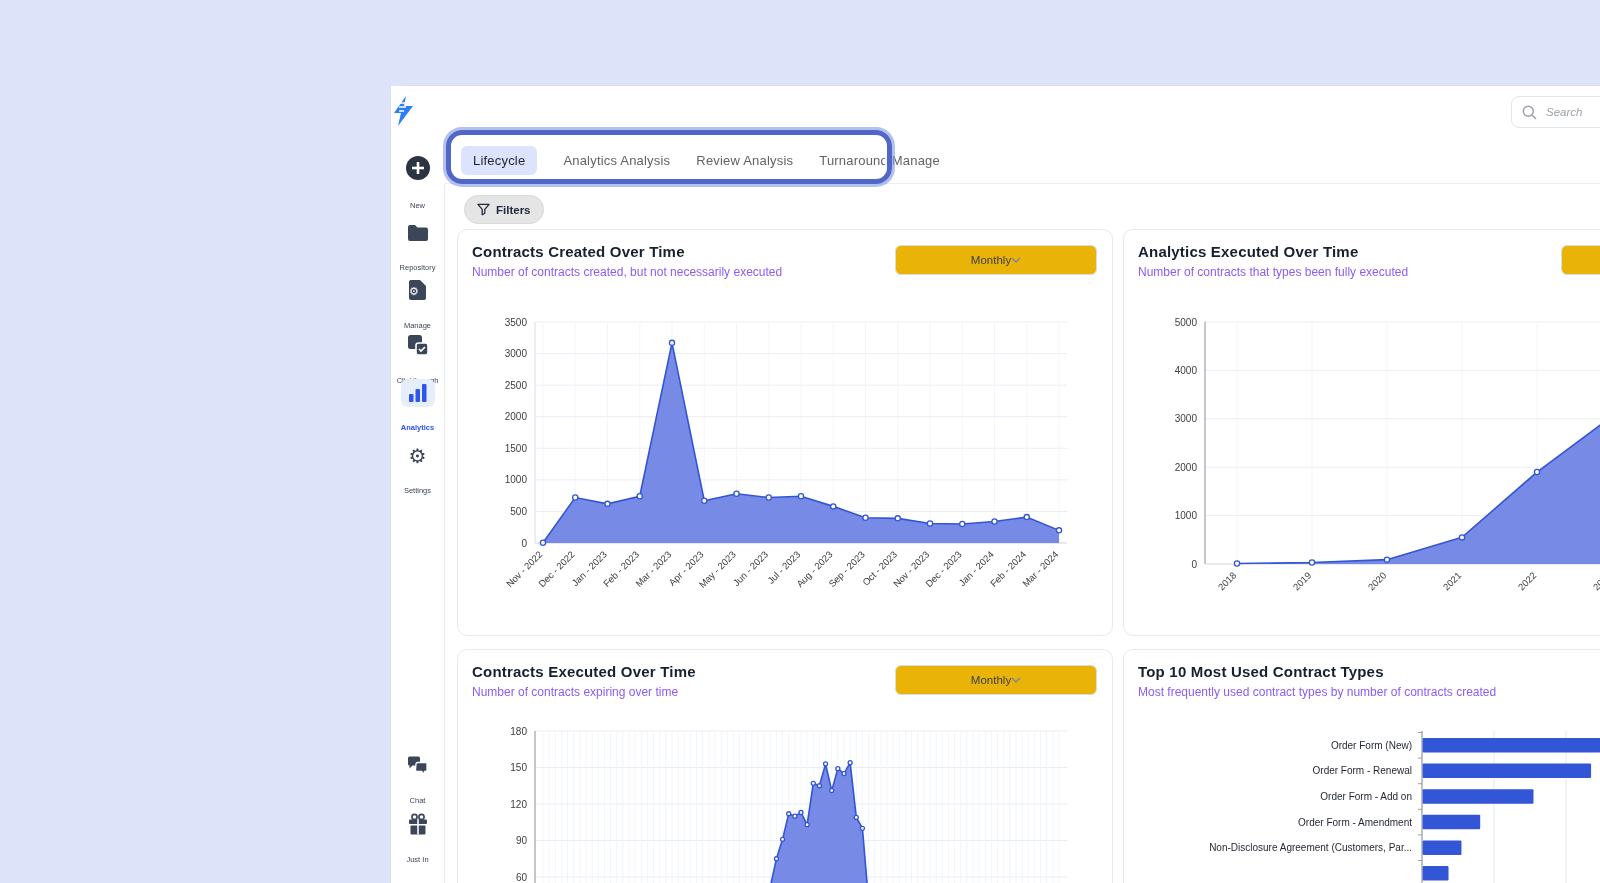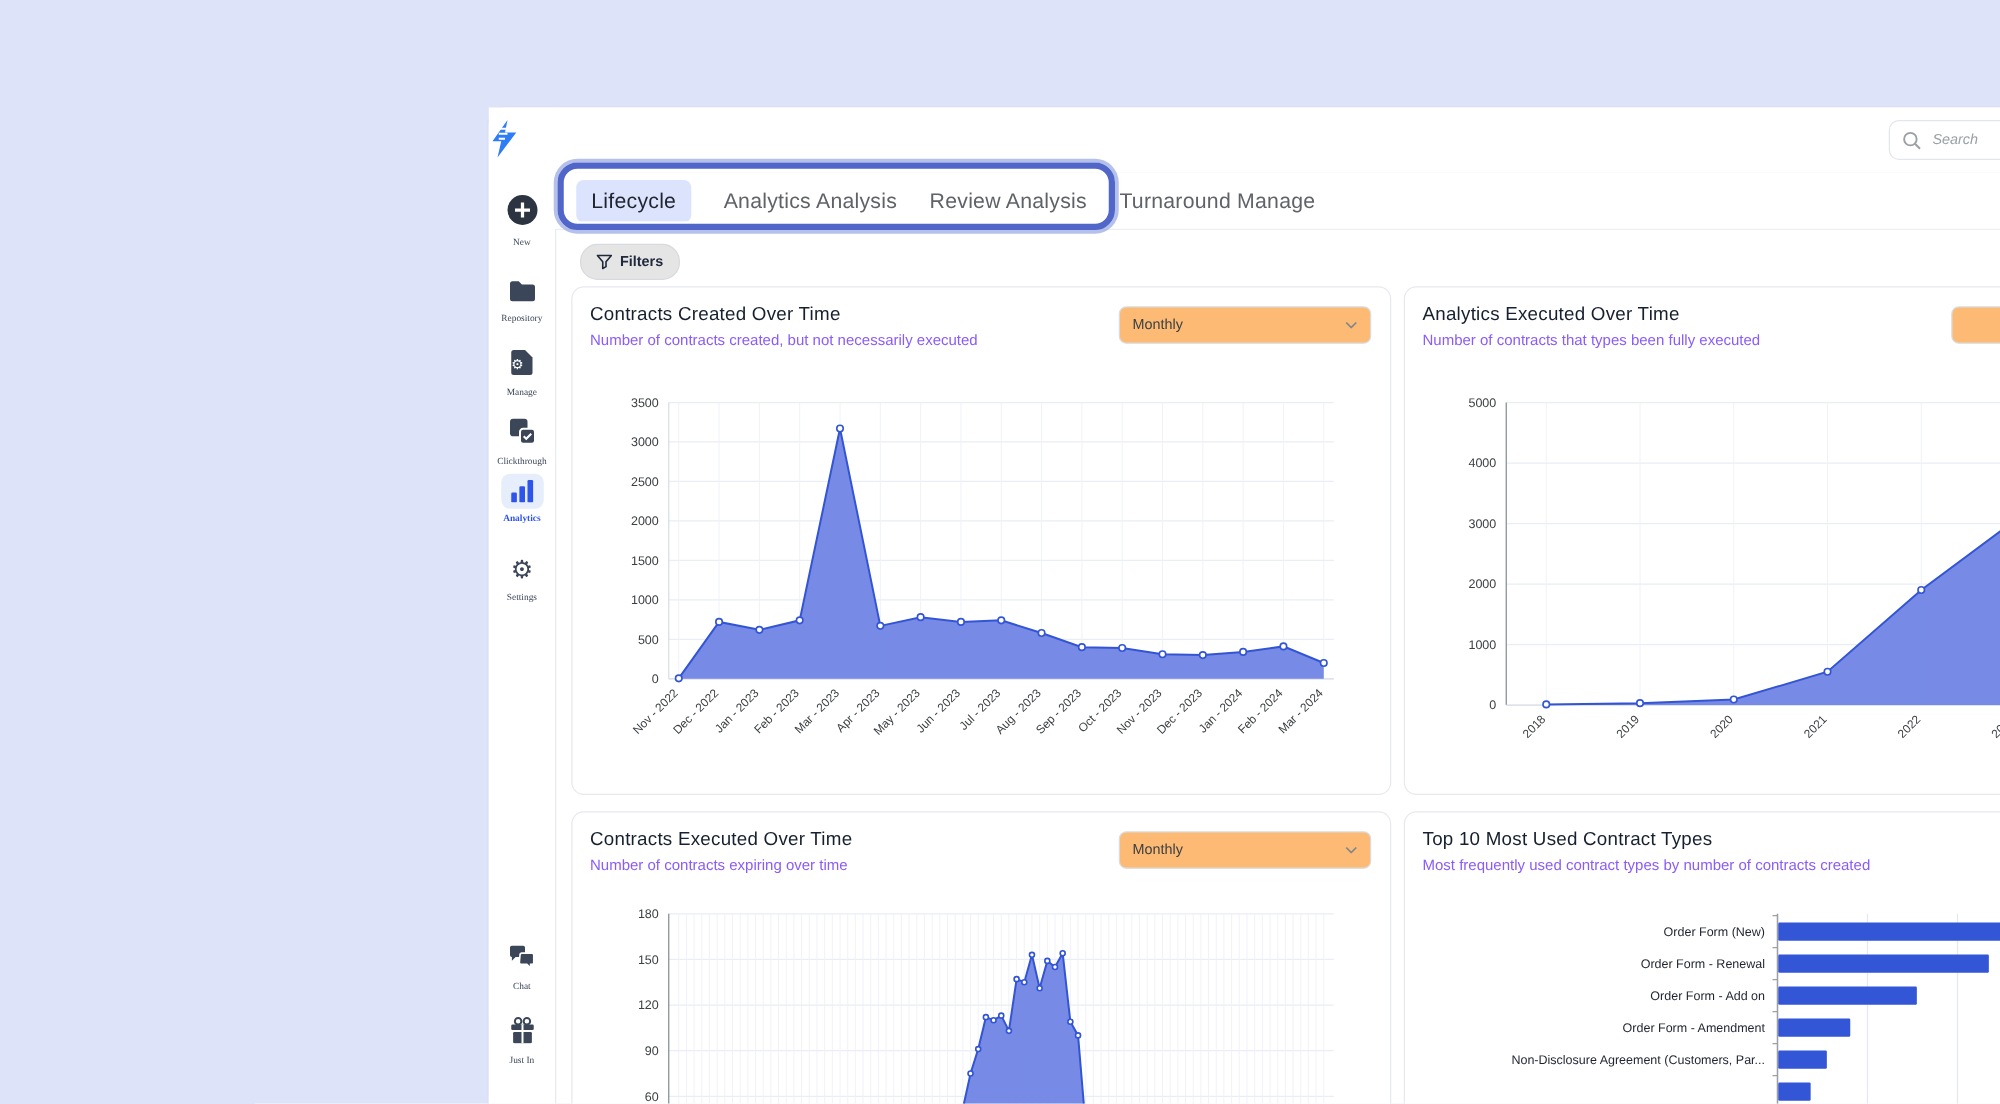--- a/index.html
+++ b/index.html
@@ -3,51 +3,51 @@
 <meta charset="utf-8">
 <style>
   html,body{margin:0;padding:0;}
   body{font-family:"Liberation Sans",sans-serif;}
   .stage{position:relative;width:1600px;height:883px;overflow:hidden;background:#dde3f8;}
   #window{position:absolute;left:390px;top:85px;width:1330px;height:1000px;background:#fff;
           border:1px solid #d7def2;border-top-left-radius:14px;}
   
   .sidebar{position:absolute;left:0;top:0;width:53px;height:100%;border-right:1px solid #e8eaf0;background:#fff;}
   .side-item{position:absolute;left:0;width:53px;text-align:center;color:#3b4658;}
-  .side-item .lbl{display:block;font-size:7.5px;margin-top:3px;color:#3b4658;font-family:Liberation Serif, serif;}
+  .side-item .lbl{display:block;font-size:7.5px;margin-top:16px;color:#3b4658;}
   .side-item.active .lbl{color:#2f54eb;font-weight:bold;}
   .side-item .icon-bg{display:inline-flex;align-items:center;justify-content:center;width:34px;height:28px;border-radius:7px;}
   .side-item.active .icon-bg{background:#e6edfb;}
   .logo{position:absolute;left:0;top:10px;width:53px;text-align:center;}
   
   .topbar{position:absolute;left:53px;right:0;top:0;height:52px;border-bottom:1px solid #eceef3;background:#fff;}
   .searchbox{position:absolute;left:1120px;top:10px;width:160px;height:32px;border:1px solid #e3e6ec;border-radius:8px;
              display:flex;align-items:center;gap:7px;padding:0 10px;background:#fff;box-sizing:border-box;}
   .searchbox input{border:none;outline:none;width:100px;font-size:11.5px;font-family:"Liberation Sans",sans-serif;color:#3c4043;background:transparent;}
   .searchbox input::placeholder{font-style:italic;color:#9aa0a6;}
   
   .tabsrow{position:absolute;left:53px;right:0;top:52px;height:46px;border-bottom:1px solid #eceef3;
            display:flex;align-items:center;padding-left:17px;gap:26px;background:#fff;box-sizing:border-box;}
-  .tab{font-size:17px;color:#5f6368;padding:7px 0;cursor:pointer;white-space:nowrap;letter-spacing:.2px;}
+  .tab{font-size:13px;color:#5f6368;padding:7px 0;cursor:pointer;white-space:nowrap;letter-spacing:.2px;}
   .tab.active{background:#dce3fc;color:#1f2430;padding:7px 12px;border-radius:6px;}
   .annotation{position:absolute;left:55px;top:44px;width:446px;height:54px;border:5px solid #5066c8;border-radius:16px;
               box-shadow:0 0 0 3px rgba(142,160,224,.65), inset 0 0 0 2px rgba(255,255,255,.9);
               pointer-events:none;z-index:5;box-sizing:border-box;}
   
   .filters{position:absolute;left:73px;top:109px;height:27px;padding:0 12px;border:1px solid #d7dade;border-radius:14px;
            display:inline-flex;align-items:center;gap:6px;font-size:11.5px;font-weight:bold;color:#202a3c;background:#e5e5e5;cursor:pointer;}
   
   .card{position:absolute;width:654px;height:405px;border:1px solid #e7e9ef;border-radius:10px;background:#fff;}
   #card1{left:66px;top:143px;} #card2{left:732px;top:143px;}
   #card3{left:66px;top:563px;} #card4{left:732px;top:563px;}
-  .card-title{position:absolute;left:14px;top:13px;font-size:15px;font-weight:normal;color:#16202e;letter-spacing:.2px;}
+  .card-title{position:absolute;left:14px;top:13px;font-size:15px;font-weight:bold;color:#16202e;letter-spacing:.2px;}
   .card-sub{position:absolute;left:14px;top:35px;font-size:12px;color:#8b5cf6;}
   .dropdown{position:absolute;left:437px;top:15px;width:202px;height:30px;border:1px solid #d8dbe0;border-radius:6px;
-            font-size:11.5px;color:#3c4043;display:flex;align-items:center;justify-content:space-between;
-            padding:0 10px;background:#fdba74;box-sizing:border-box;cursor:pointer;}
+            font-size:11.5px;color:#3c4043;display:flex;align-items:center;justify-content:center;
+            padding:0 10px;background:#eab308;box-sizing:border-box;cursor:pointer;}
   .chart-slot{position:absolute;left:14px;top:75px;}
   #card3 .chart-slot{top:72px;}
   svg{font-family:"Liberation Sans",sans-serif;display:block;}
 </style>
 </head>
 <body>
 
 <div class="stage">
   <div id="window">
 

